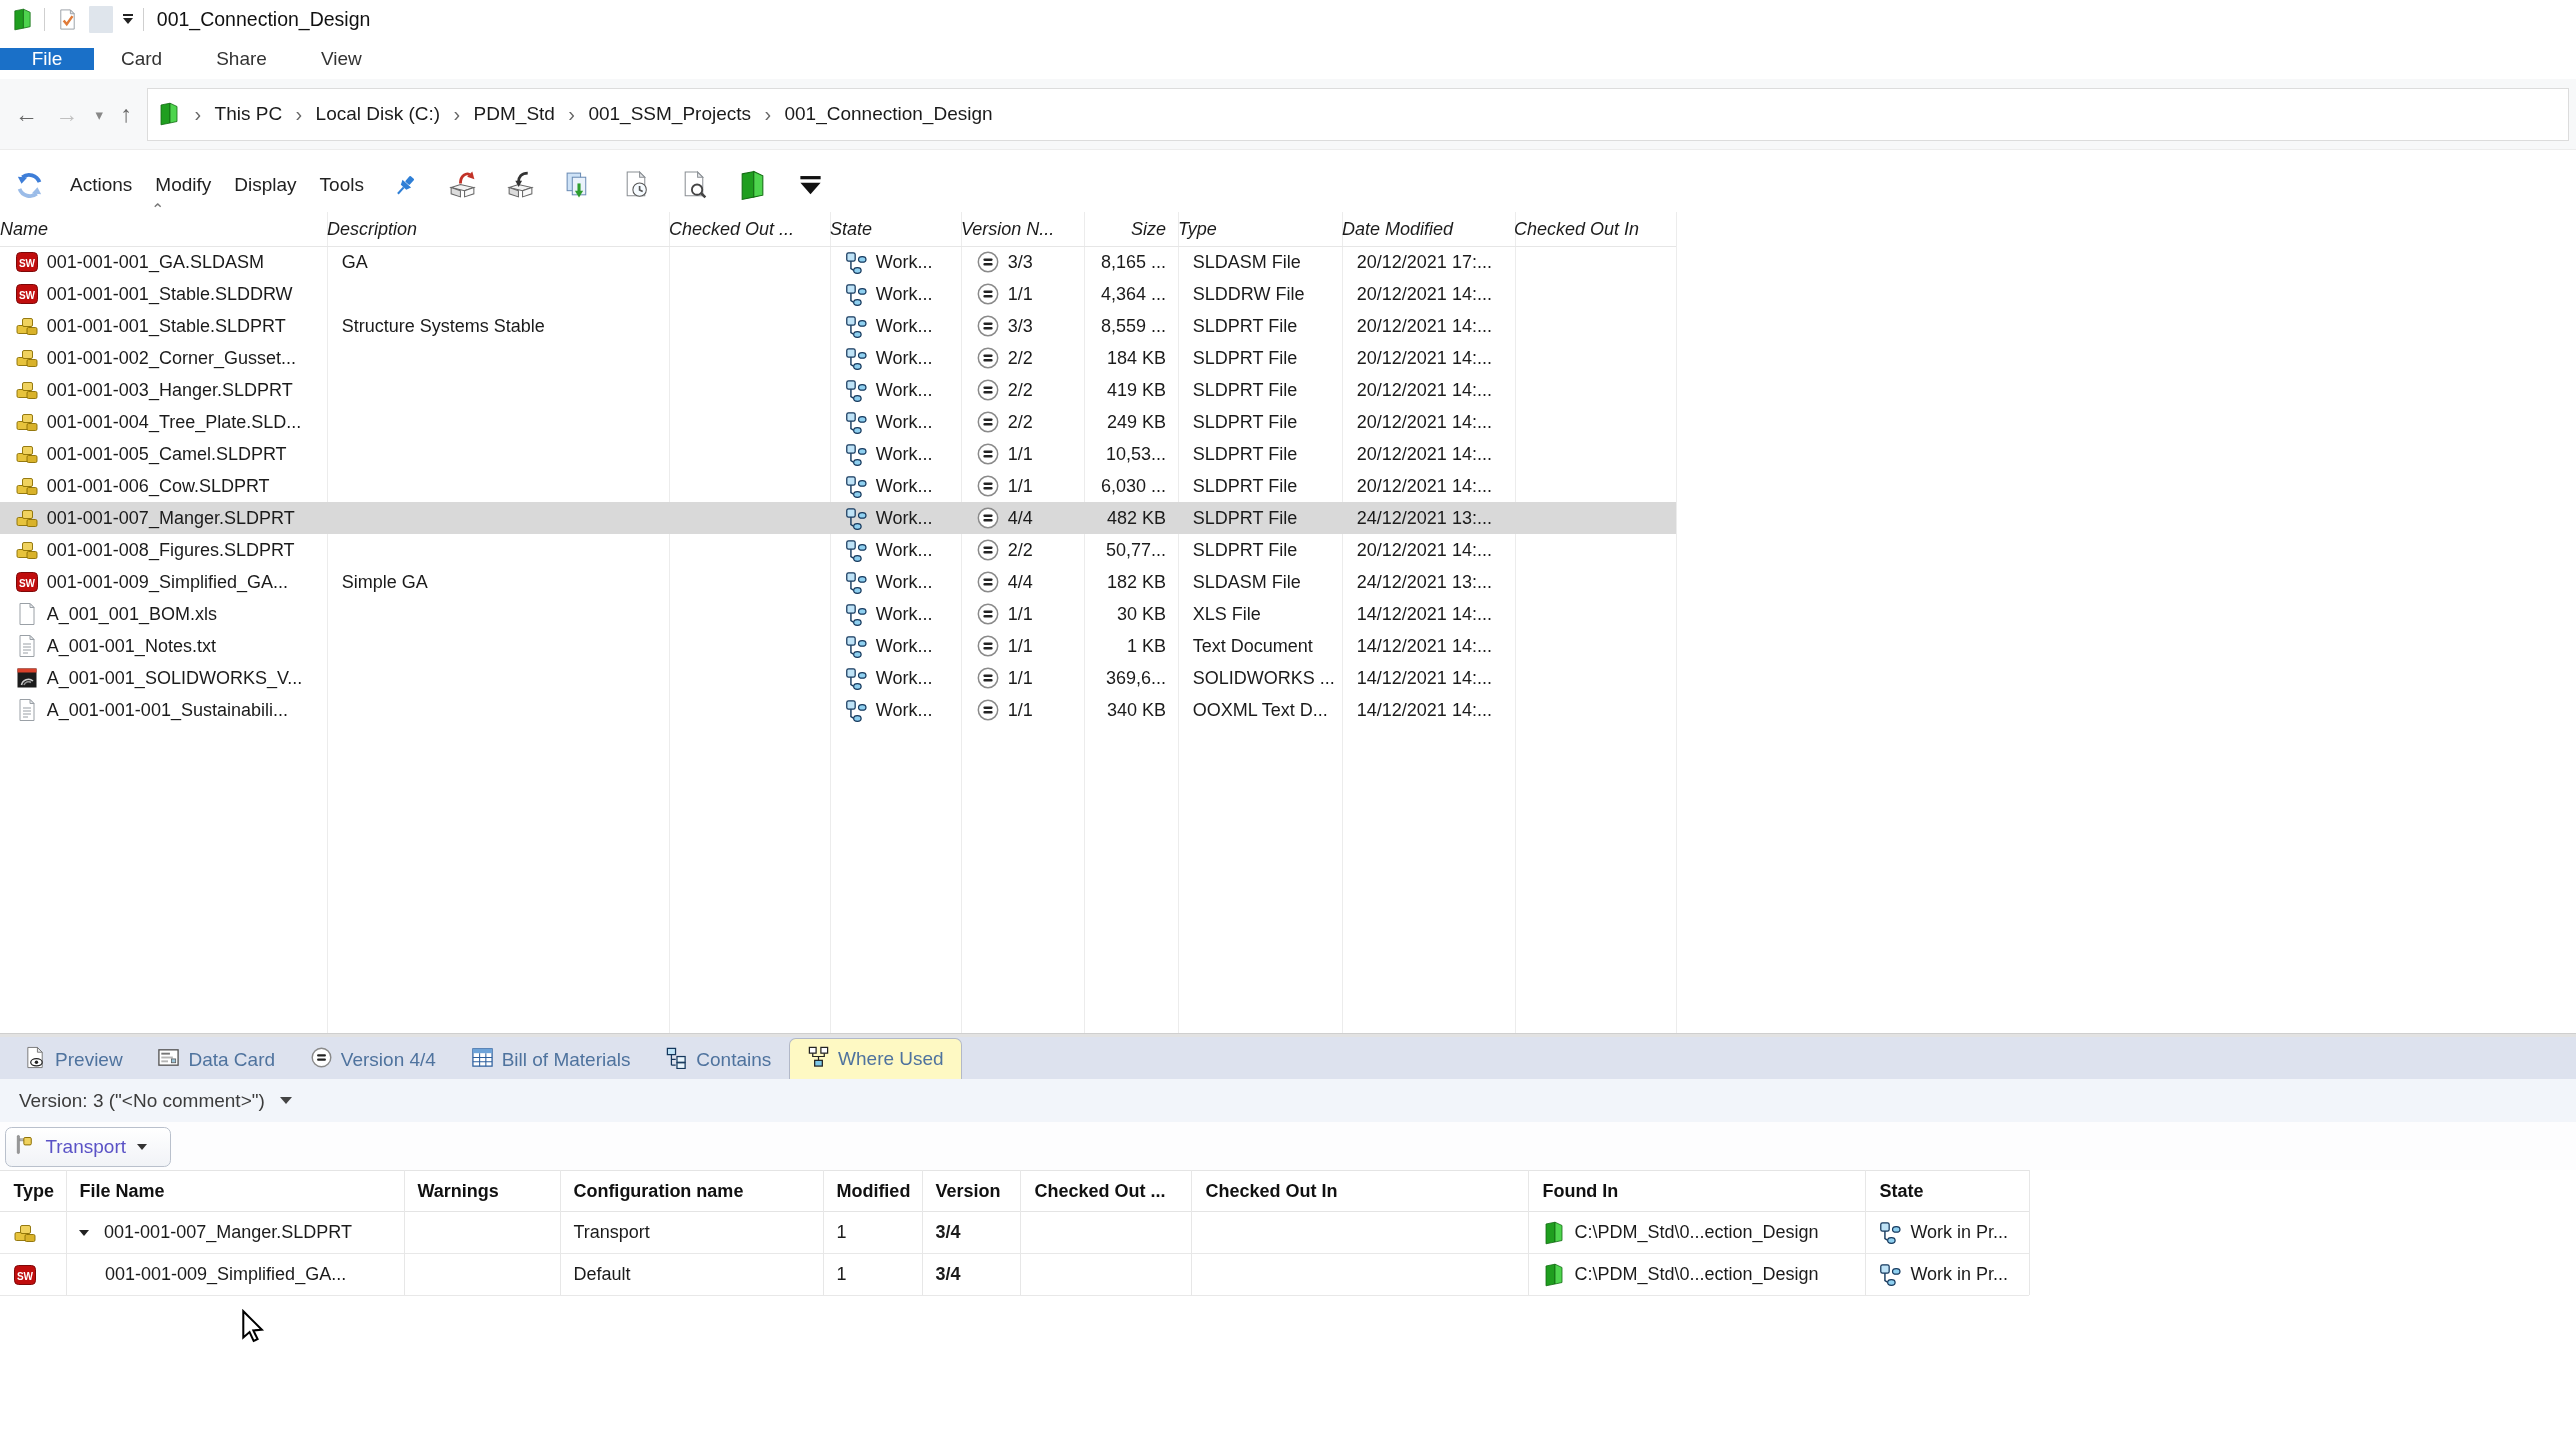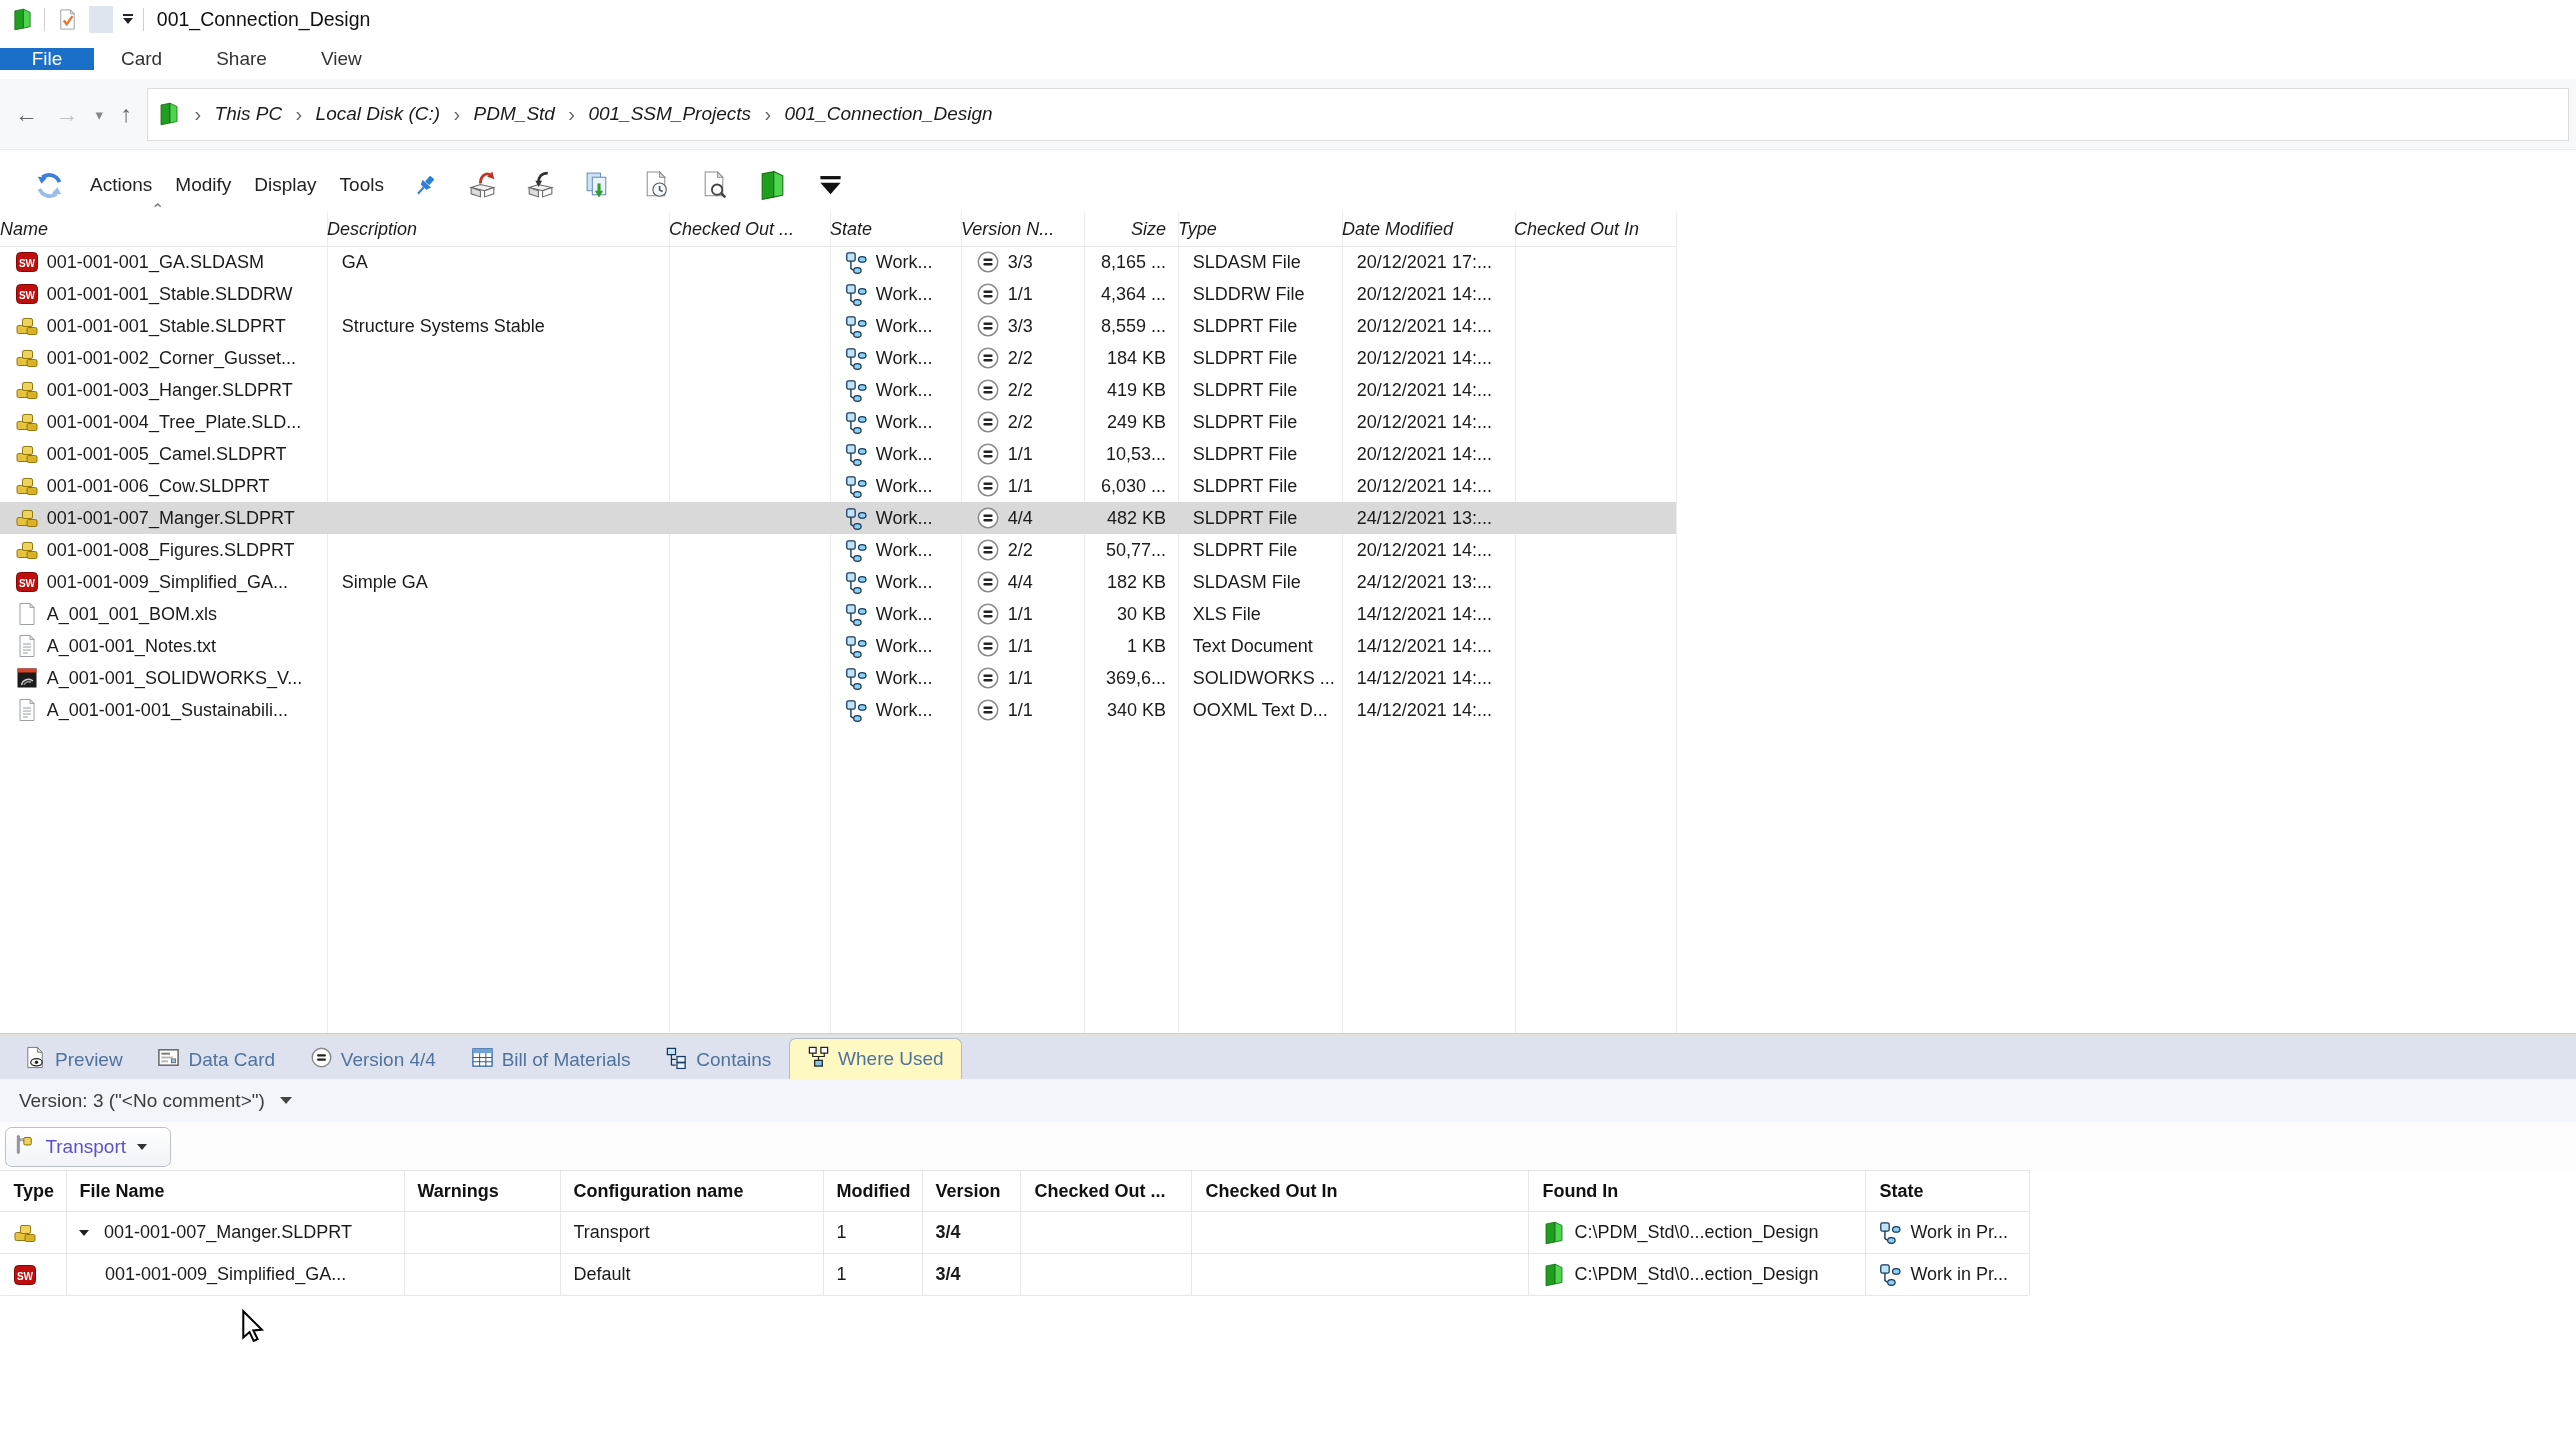--- a/index.html
+++ b/index.html
@@ -20,24 +20,24 @@
   .ribbontabs{top:38px;height:42px;background:#fff;display:flex;align-items:center;}
   .rtab{display:flex;align-items:center;justify-content:center;padding:0 27px;font-size:19px;color:#333;}
   .rtab.file{background:#1a70c8;color:#fff;width:94px;padding:0;}
   
   .addressbar{top:79px;height:70px;background:#f7f8f9;display:flex;align-items:center;border-bottom:1.3px solid #ececec;}
   .navbtns{display:flex;align-items:center;gap:17.4px;padding:0 14.8px;color:#666;font-size:23px;}
   .navbtns .fwd{color:#c0c0c0;}
   .navbtns .drop{font-size:14.8px;color:#888;}
   .addrbox{flex:1;height:51px;margin-right:6.7px;background:#fff;border:1.3px solid #dcdcdc;display:flex;align-items:center;padding-left:9.4px;gap:5.4px;}
   .crumb-sep{color:#666;font-size:20px;padding:0 8px;}
-  .crumb{color:#1b1b1b;font-size:19px;white-space:nowrap;font-style:italic;}
+  .crumb{color:#1b1b1b;font-size:19px;white-space:nowrap;}
   .vault-ic svg{width:24px;height:24px;vertical-align:middle;}
   
-  .toolbar{top:158px;height:54px;background:#fff;display:flex;align-items:center;gap:23px;padding-left:32px;}
+  .toolbar{top:158px;height:54px;background:#fff;display:flex;align-items:center;gap:23px;padding-left:12px;}
   .toolbar .menu{font-size:19px;color:#222;}
   .ticon{display:inline-flex;align-items:center;justify-content:center;width:35px;height:35px;}
   .ticon svg{width:31px;height:31px;}
   .ticon.small svg{width:27px;height:27px;}
   
   .mainlist{top:212px;height:821px;background:#fff;}
   .vline{position:absolute;top:0;bottom:0;width:0.7px;background:#ececec;}
   .lheader{position:absolute;top:0;left:0;width:1676px;height:34px;display:grid;
            grid-template-columns:327px 342px 161px 131px 123px 94px 164px 172px 161px;
            border-bottom:0.7px solid #e6e6e6;align-items:center;font-size:18px;color:#1c1c1c;}

